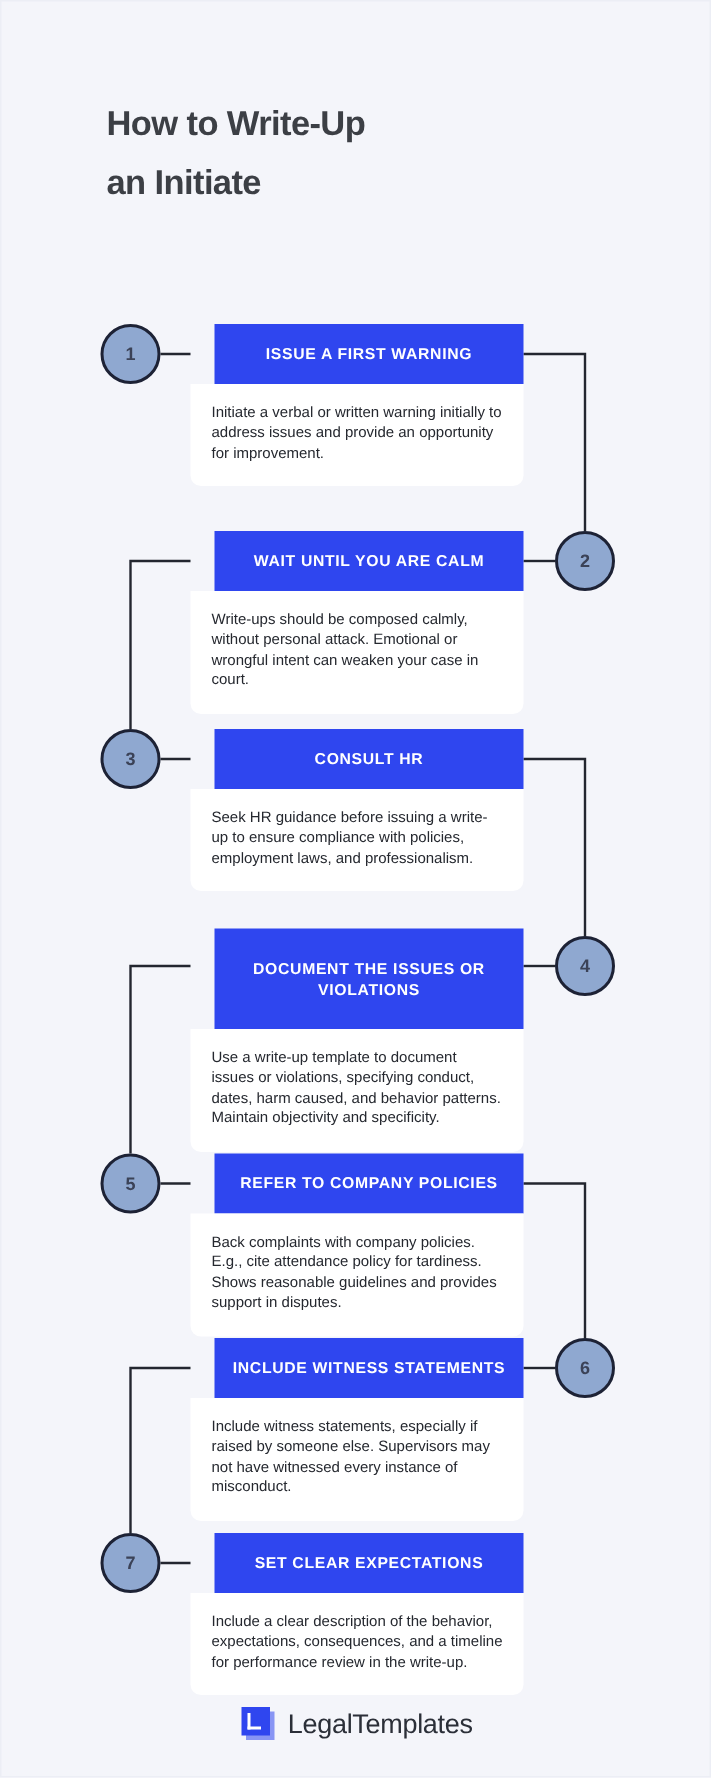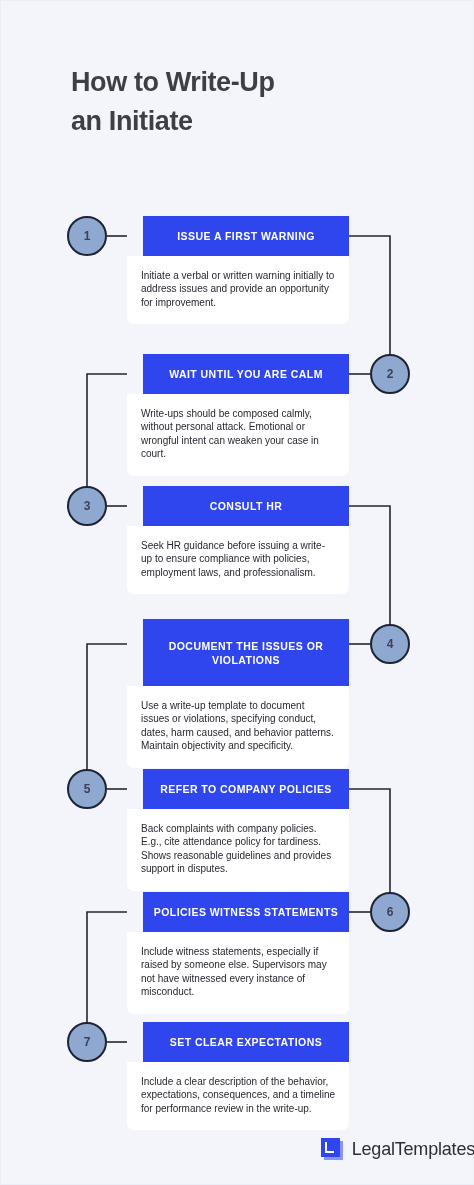--- a/index.html
+++ b/index.html
@@ -14,21 +14,21 @@
     position:absolute; inset:0;
     background:#f4f5fa;
     border:1px solid #eceef5;
   }
 
   
   #title {
     position:absolute;
     left:70px; top:62px;
     width:360px;
-    font-size:27px;
+    font-size:23px;
     line-height:39px;
     font-weight:bold;
     letter-spacing:-0.4px;
     color:#3c3f45;
   }
   #title .tline { display:block; white-space:nowrap; }
 
   
   #flow { position:absolute; left:0; top:0; width:474px; height:1185px; }
 
@@ -81,21 +81,21 @@
     z-index:4;
   }
 
   
   #footer {
     position:absolute;
     left:0; top:1137px;
     width:474px;
     display:flex;
     align-items:center;
-    justify-content:flex-end;
+    justify-content:center;
     gap:9px;
   }
   #logo-mark {
     width:22px; height:22px;
     position:relative;
     flex:0 0 auto;
   }
   #logo-mark .sq {
     position:absolute; left:0; top:0;
     width:19px; height:19px;
@@ -191,21 +191,21 @@
 
     <div class="step" style="top:768px;">
       <div class="step-head one-line">REFER TO COMPANY POLICIES</div>
       <div class="step-body">Back complaints with company policies. E.g., cite attendance policy for tardiness. Shows reasonable guidelines and provides support in disputes.</div>
     </div>
     <div class="circle" style="left:66px; top:768px;">
       <span>5</span>
     </div>
 
     <div class="step" style="top:891px;">
-      <div class="step-head one-line">POLICIES WITNESS STATEMENTS</div>
+      <div class="step-head one-line">INCLUDE WITNESS STATEMENTS</div>
       <div class="step-body">Include witness statements, especially if raised by someone else. Supervisors may not have witnessed every instance of misconduct.</div>
     </div>
     <div class="circle" style="left:369px; top:891px;">
       <span>6</span>
     </div>
 
     <div class="step" style="top:1021px;">
       <div class="step-head one-line">SET CLEAR EXPECTATIONS</div>
       <div class="step-body">Include a clear description of the behavior, expectations, consequences, and a timeline for performance review in the write-up.</div>
     </div>

